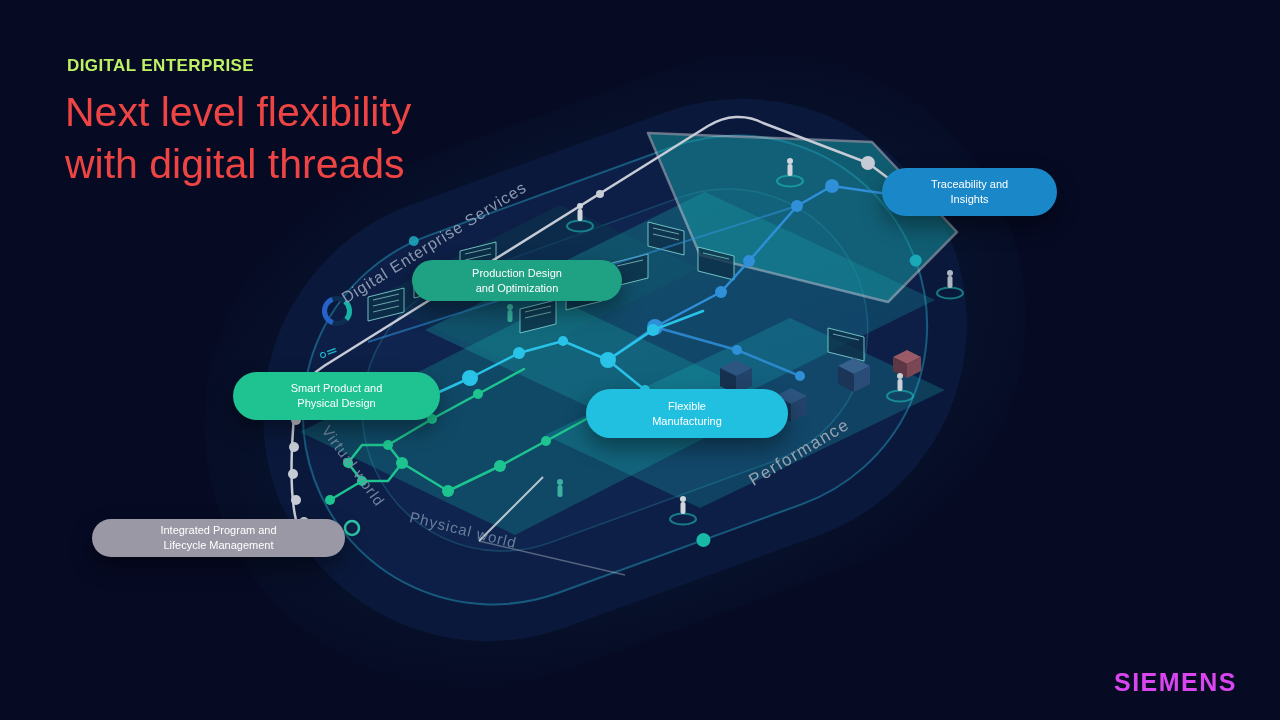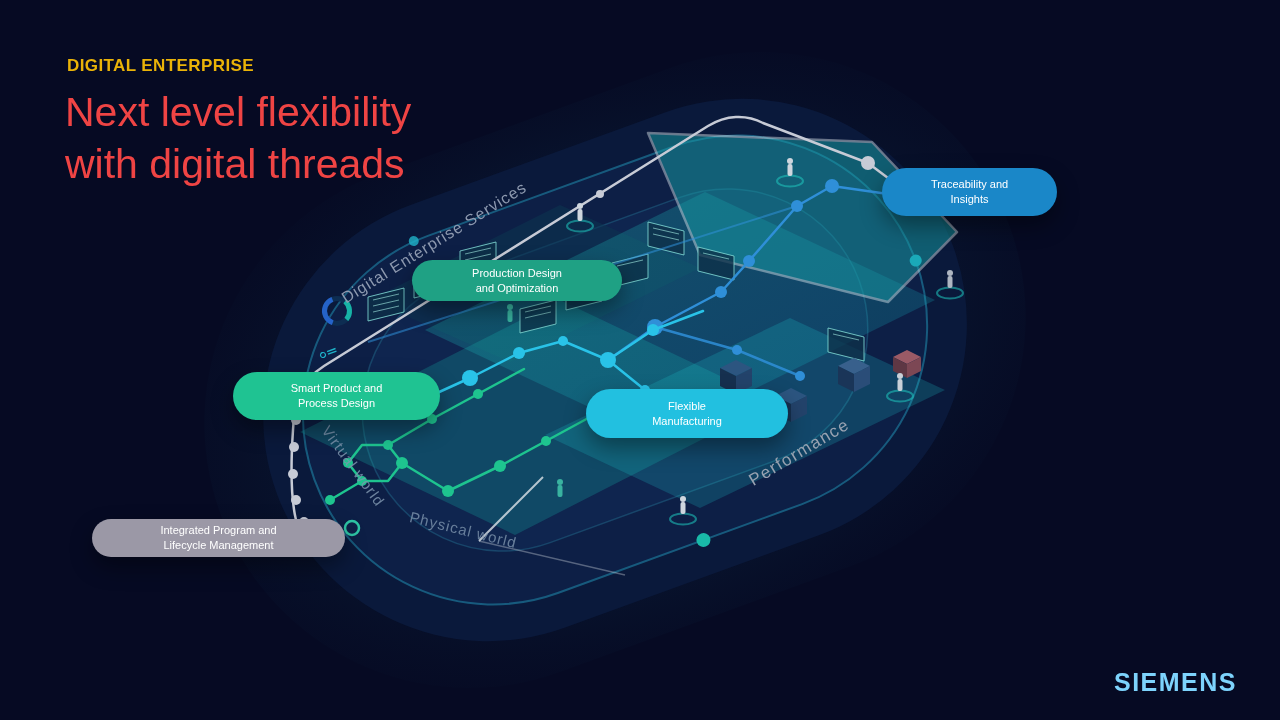--- a/index.html
+++ b/index.html
@@ -2,39 +2,39 @@
 <html style="--tc-gray: #c7cbd6; --tc-blue: #2f8fd8; --tc-cyan: #29c3e8; --tc-green: #1ec48f;"><head>
 <meta charset="utf-8">
 <style>
   html,body{margin:0;padding:0;background:#060a23;}
   .slide{
     position:relative;width:1280px;height:720px;overflow:hidden;
     background:#060a23;font-family:"Liberation Sans",sans-serif;
   }
   .illustration{position:absolute;left:0;top:0;width:1280px;height:720px;}
   .eyebrow{
-    position:absolute;left:67px;top:56px;color:#eab308;
+    position:absolute;left:67px;top:56px;color:#bef264;
     font-size:17px;font-weight:bold;letter-spacing:.4px;
   }
   .title{
     position:absolute;left:65px;top:86px;margin:0;color:#ef4444;
     font-size:41px;font-weight:400;line-height:1.27;white-space:pre-line;
   }
   .pill{
     position:absolute;border-radius:999px;display:flex;align-items:center;justify-content:center;
     text-align:center;color:#fff;font-weight:normal;font-size:11px;line-height:1.32;
     white-space:pre-line;box-shadow:0 10px 22px rgba(0,0,0,.38);
   }
   #pill-traceability{left:882px;top:168px;width:175px;height:48px;}
   #pill-production{left:412px;top:260px;width:210px;height:41px;}
   #pill-smart{left:233px;top:372px;width:207px;height:48px;}
   #pill-flexible{left:586px;top:389px;width:202px;height:49px;}
   #pill-integrated{left:92px;top:519px;width:253px;height:38px;}
   .brand{
-    position:absolute;right:43px;top:668px;color:#7dd3fc;
+    position:absolute;right:43px;top:668px;color:#d946ef;
     font-size:25px;font-weight:bold;letter-spacing:1.5px;
   }
   .svgLabel{font-family:"Liberation Sans",sans-serif;}
   .t-gray{stroke:var(--tc-gray);}   .n-gray{fill:var(--tc-gray);}
   .t-blue{stroke:var(--tc-blue);}   .n-blue{fill:var(--tc-blue);}
   .t-cyan{stroke:var(--tc-cyan);}   .n-cyan{fill:var(--tc-cyan);}
   .t-green{stroke:var(--tc-green);} .n-green{fill:var(--tc-green);}
   .thread{fill:none;stroke-width:2.5;stroke-linejoin:round;stroke-linecap:round;}
   .screen{fill:rgba(13,48,72,.78);stroke:#7fd8d4;stroke-width:1;stroke-opacity:.85;}
   .screenline{stroke:#9fe8e0;stroke-width:.8;stroke-opacity:.8;}
@@ -265,21 +265,21 @@
   <div class="pill" id="pill-traceability" style="background: rgb(26, 135, 200);">
     <span>Traceability and
 Insights</span>
   </div>
   <div class="pill" id="pill-production" style="background: rgb(31, 161, 132);">
     <span>Production Design
 and Optimization</span>
   </div>
   <div class="pill" id="pill-smart" style="background: rgb(31, 195, 146);">
     <span>Smart Product and
-Process Design</span>
+Physical Design</span>
   </div>
   <div class="pill" id="pill-flexible" style="background: rgb(34, 192, 224);">
     <span>Flexible
 Manufacturing</span>
   </div>
   <div class="pill" id="pill-integrated" style="background: rgb(155, 152, 166);">
     <span>Integrated Program and
 Lifecycle Management</span>
   </div>
 

